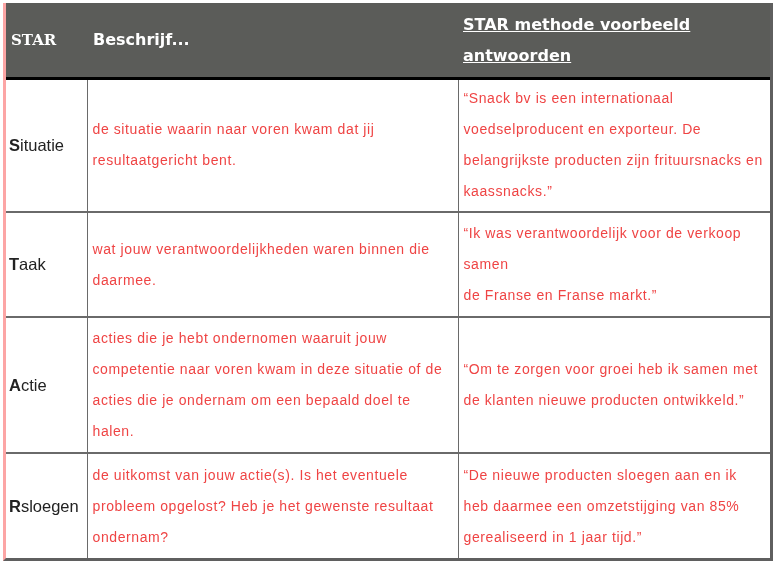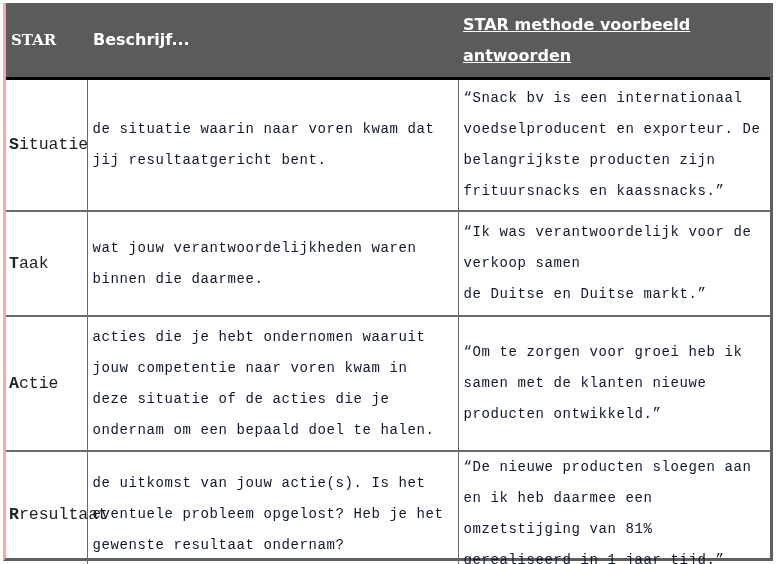--- a/index.html
+++ b/index.html
@@ -56,31 +56,31 @@
     }
     th.h-example {
       padding-left: 5px;
       padding-right: 8px;
       text-decoration: underline;
     }
 
     tbody td {
       border-top: 2px solid #6a6a6a;
       vertical-align: middle;
-      color: #0f172a;
-      font-family: Liberation Mono, monospace;
+      color: #ef4444;
+      font-family: Liberation Sans, sans-serif;
       font-size: 14px;
       line-height: 31px;
       padding: 0 6px 0 5px;
       letter-spacing: 0.6px;
     }
     tbody tr:first-child td { border-top: none; }
     tbody td + td { border-left: 1px solid #6a6a6a; }
     tbody td.label {
-      font-family: Liberation Mono, monospace;
+      font-family: Liberation Sans, sans-serif;
       font-size: 16.5px;
       color: #222222;
       letter-spacing: 0;
       padding-left: 3px;
       padding-right: 0;
       white-space: nowrap;
     }
     .label .initial { font-weight: bold; }
     .example .line { display: block; }
 
@@ -112,32 +112,32 @@
         <td class="desc">de situatie waarin naar voren kwam dat jij resultaatgericht bent.</td>
         <td class="example">
           <span class="line">“Snack bv is een internationaal voedselproducent en exporteur. De belangrijkste producten zijn frituursnacks en kaassnacks.”</span>
         </td>
       </tr>
       <tr class="r2">
         <td class="label"><span class="initial">T</span><span>aak</span></td>
         <td class="desc">wat jouw verantwoordelijkheden waren binnen die daarmee.</td>
         <td class="example">
           <span class="line">“Ik was verantwoordelijk voor de verkoop samen</span>
-          <span class="line">de Duitse en Duitse markt.”</span>
+          <span class="line">de Franse en Franse markt.”</span>
         </td>
       </tr>
       <tr class="r3">
         <td class="label"><span class="initial">A</span><span>ctie</span></td>
         <td class="desc">acties die je hebt ondernomen waaruit jouw competentie naar voren kwam in deze situatie of de acties die je ondernam om een bepaald doel te halen.</td>
         <td class="example">
           <span class="line">“Om te zorgen voor groei heb ik samen met de klanten nieuwe producten ontwikkeld.”</span>
         </td>
       </tr>
       <tr class="r4">
-        <td class="label"><span class="initial">R</span><span>resultaat</span></td>
+        <td class="label"><span class="initial">R</span><span>sloegen</span></td>
         <td class="desc">de uitkomst van jouw actie(s). Is het eventuele probleem opgelost? Heb je het gewenste resultaat ondernam?</td>
         <td class="example">
-          <span class="line">“De nieuwe producten sloegen aan en ik heb daarmee een omzetstijging van 81% gerealiseerd in 1 jaar tijd.”</span>
+          <span class="line">“De nieuwe producten sloegen aan en ik heb daarmee een omzetstijging van 85% gerealiseerd in 1 jaar tijd.”</span>
         </td>
       </tr>
     </tbody>
   </table>
 </div>
 
 </body></html>

